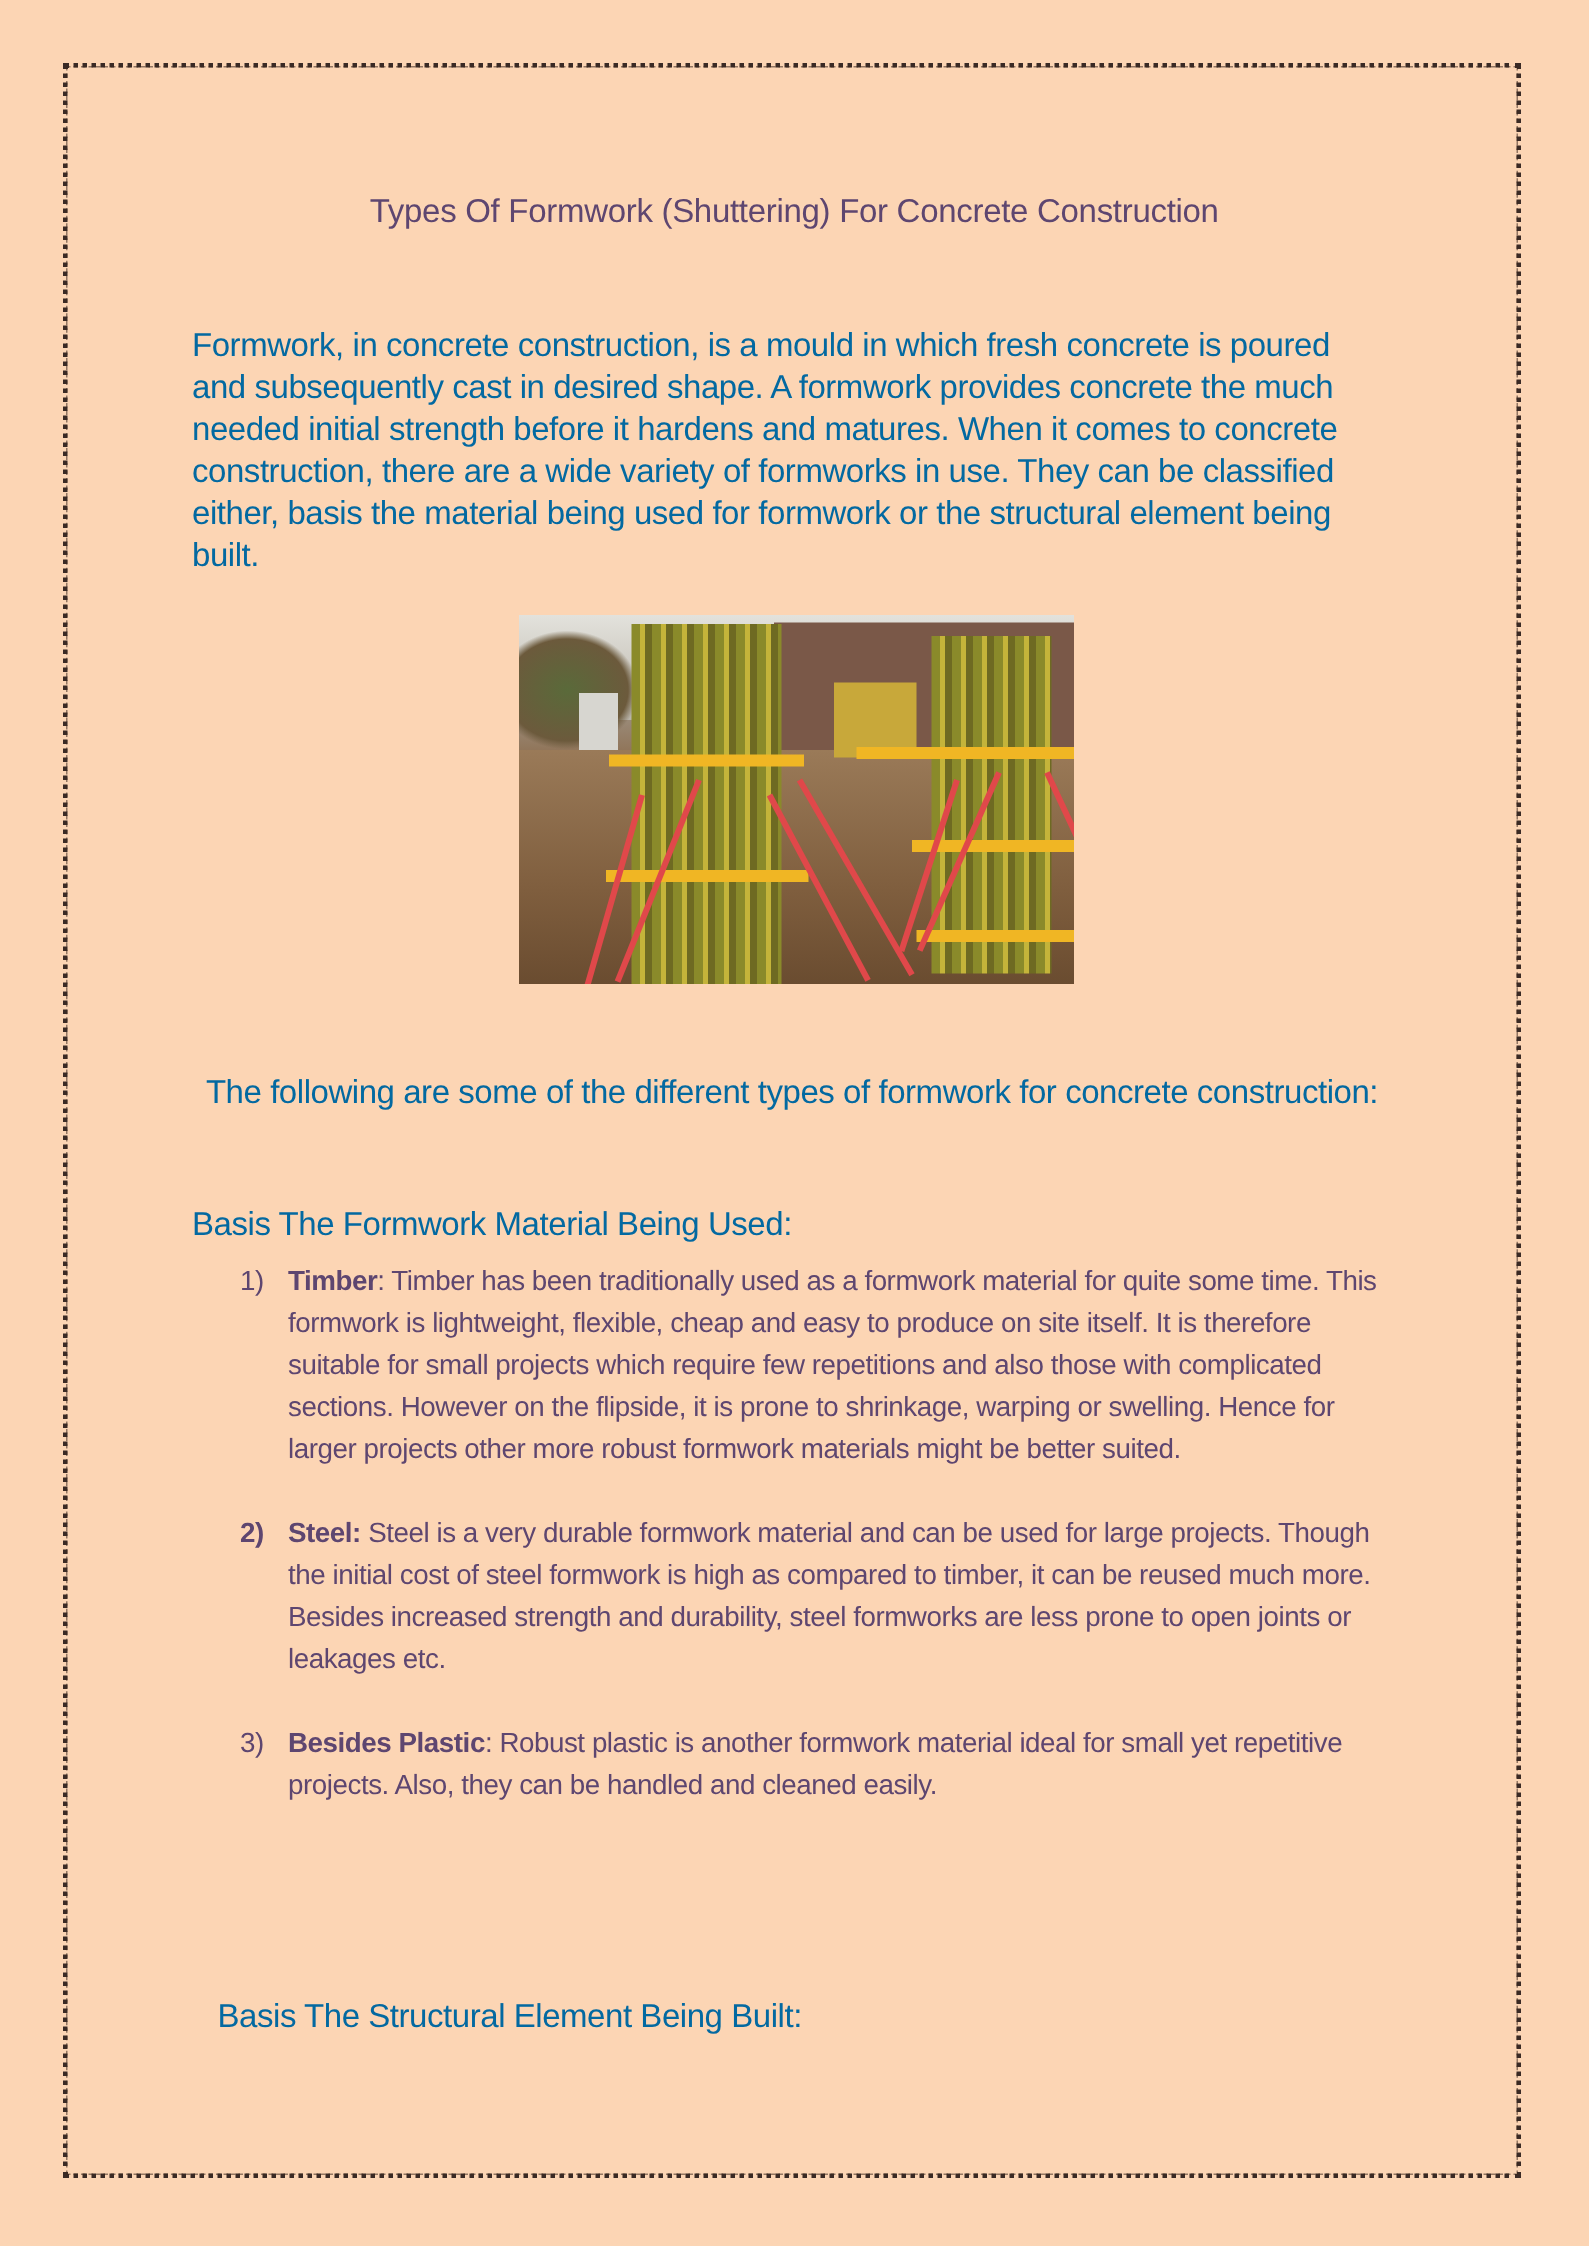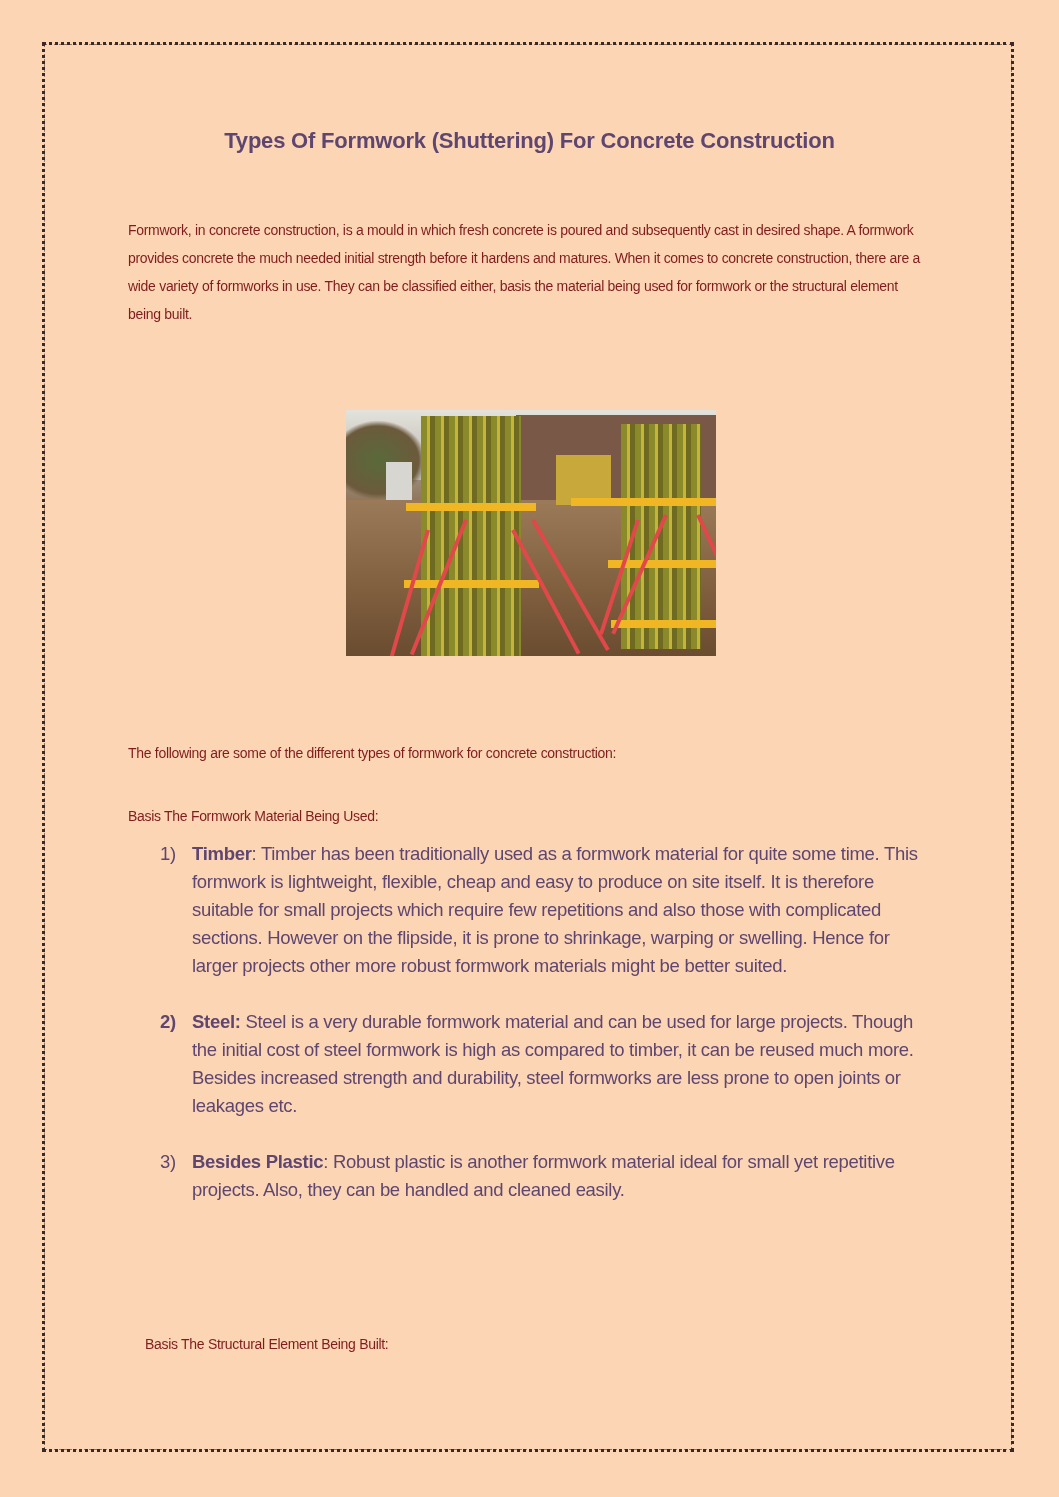--- a/index.html
+++ b/index.html
@@ -26,35 +26,35 @@
       outline: 1px dashed rgba(60,40,30,0.55);
       outline-offset: -3px;
     }
     .title {
       position: absolute;
       top: 128px;
       left: 0;
       width: 1059px;
       text-align: center;
       font-size: 22px;
-      font-weight: bold;
+      font-weight: normal;
       color: #5e4670;
       letter-spacing: -0.2px;
     }
     .text {
       position: absolute;
       left: 128px;
       width: 800px;
-      font-size: 14px;
+      font-size: 22px;
       line-height: 28px;
-      color: #7f1d1d;
+      color: #0369a1;
       letter-spacing: -0.3px;
     }
     .intro { top: 216px; }
-    .following { top: 739px; }
+    .following { top: 714px; text-align: center; }
     .basis-material { top: 802px; }
     .basis-structural { top: 1313px; }
 
     .photo {
       position: absolute;
       left: 346px;
       top: 410px;
       width: 370px;
       height: 246px;
       overflow: hidden;

